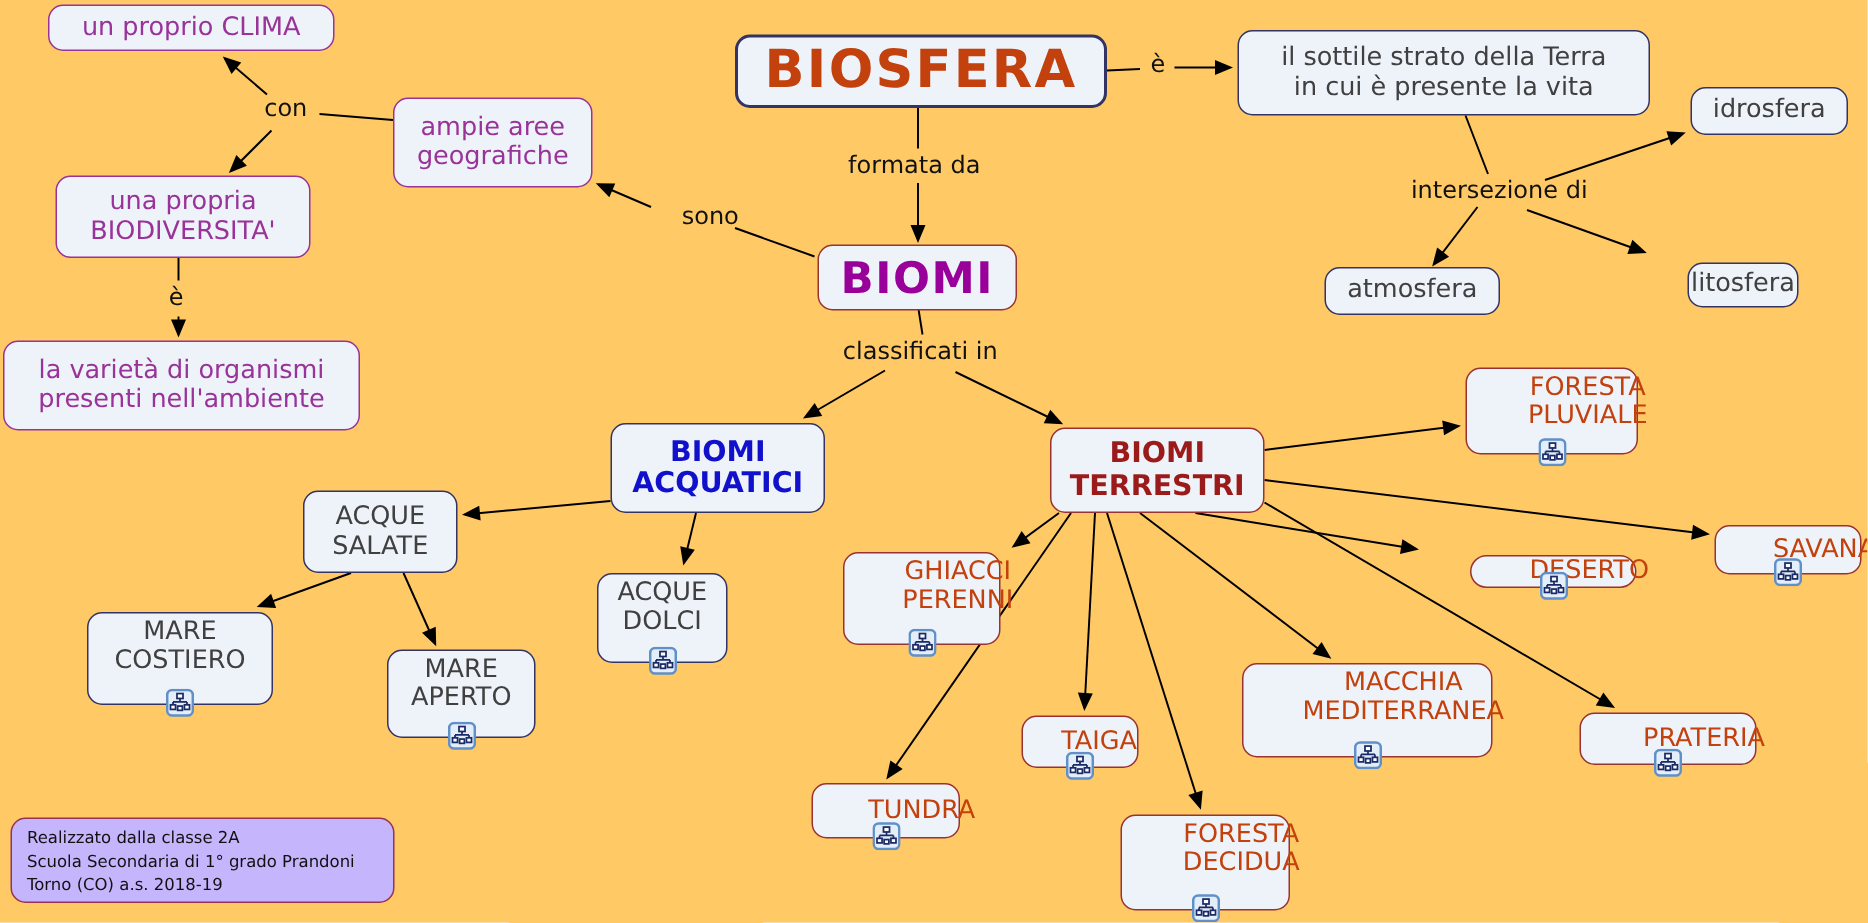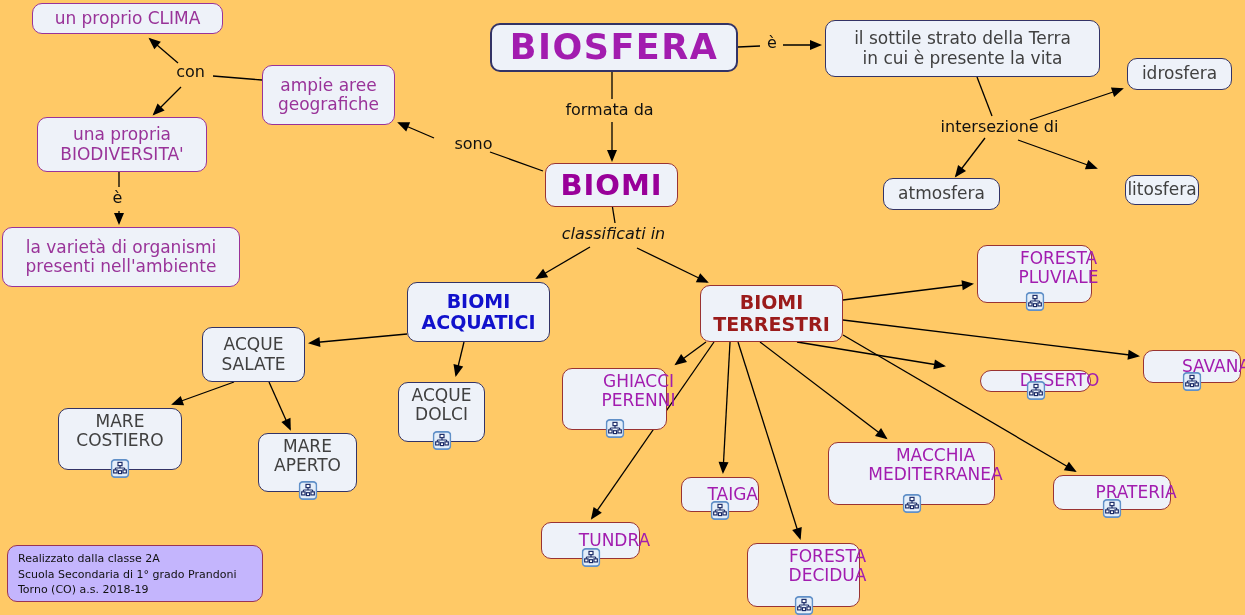--- a/index.html
+++ b/index.html
@@ -7,22 +7,22 @@
   #stage{position:relative;width:1245px;height:615px;background:#FFC966;overflow:hidden;}
   #wires{position:absolute;left:0;top:0;width:1245px;height:615px;}
   .node{
     position:absolute;box-sizing:border-box;background:#EEF2F9;
     border:1.5px solid #333366;border-radius:10px;
     display:flex;align-items:center;justify-content:center;text-align:center;
     font-size:17px;line-height:1.13;white-space:pre-line;z-index:2;
   }
   .c-blue{color:#404040;border-color:#333366;}
   .c-purple{color:#993399;border-color:#993399;}
-  .c-red{color:#a21caf;border-color:#993333;padding-left:48px;}
-  .t-biosfera{color:#a21caf;border-color:#333366;font-weight:bold;font-size:35px;letter-spacing:1.5px;border-width:2px;}
+  .c-red{color:#c2410c;border-color:#993333;padding-left:48px;}
+  .t-biosfera{color:#c2410c;border-color:#333366;font-weight:bold;font-size:35px;letter-spacing:1.5px;border-width:2px;}
   .t-biomi{color:#990099;border-color:#993333;font-weight:bold;font-size:29px;letter-spacing:1px;border-width:1.8px;}
   .b-acq{color:#1111CC;border-color:#333366;font-weight:bold;font-size:19px;}
   .b-ter{color:#9B1B1B;border-color:#993333;font-weight:bold;font-size:19px;}
   .top-text{align-items:flex-start;padding-top:3px;}
   .res{position:absolute;left:50%;bottom:-9px;transform:translateX(-50%);width:19px;height:19px;z-index:3;cursor:pointer;}
   .res svg{display:block;}
   .label{position:absolute;color:#111;font-size:16px;text-align:center;white-space:nowrap;z-index:2;}
   .credit{
     position:absolute;background:#c4b5fd;border:1.6px solid #993355;border-radius:10px;
     color:#111;font-size:11px;line-height:1.42;padding:5px 10px 3px;box-sizing:border-box;z-index:2;
@@ -80,21 +80,21 @@
     <line x1="797" y1="342" x2="944" y2="366" marker-end="url(#arrow)"></line>
     <line x1="843" y1="335" x2="1075" y2="471" marker-end="url(#arrow)"></line>
     <line x1="843" y1="320" x2="1138" y2="356" marker-end="url(#arrow)"></line>
     <line x1="843" y1="300" x2="972" y2="284" marker-end="url(#arrow)"></line>
   </svg>
 
   <div class="label" style="left:760px;top:33px;width:24px;">è</div>
   <div class="label" style="left:922px;top:117px;width:155px;">intersezione di</div>
   <div class="label" style="left:552px;top:100px;width:115px;">formata da</div>
   <div class="label" style="left:446px;top:134px;width:55px;">sono</div>
-  <div class="label" style="left:546px;top:224px;width:135px;font-style:italic;">classificati in</div>
+  <div class="label" style="left:546px;top:224px;width:135px;">classificati in</div>
   <div class="label" style="left:168px;top:62px;width:45px;">con</div>
   <div class="label" style="left:105px;top:188px;width:25px;">è</div>
 
   <div class="node t-biosfera" style="left:490px;top:23px;width:248px;height:49px;">BIOSFERA</div>
   <div class="node c-blue" style="left:825px;top:20px;width:275px;height:57px;">il sottile strato della Terra
 in cui è presente la vita</div>
   <div class="node c-blue" style="left:1127px;top:58px;width:105px;height:32px;">idrosfera</div>
   <div class="node c-blue" style="left:883px;top:178px;width:117px;height:32px;">atmosfera</div>
   <div class="node c-blue" style="left:1085px;top:175px;width:74px;height:30px;margin-left:40px;">litosfera</div>
   <div class="node t-biomi" style="left:545px;top:163px;width:133px;height:44px;">BIOMI</div>

